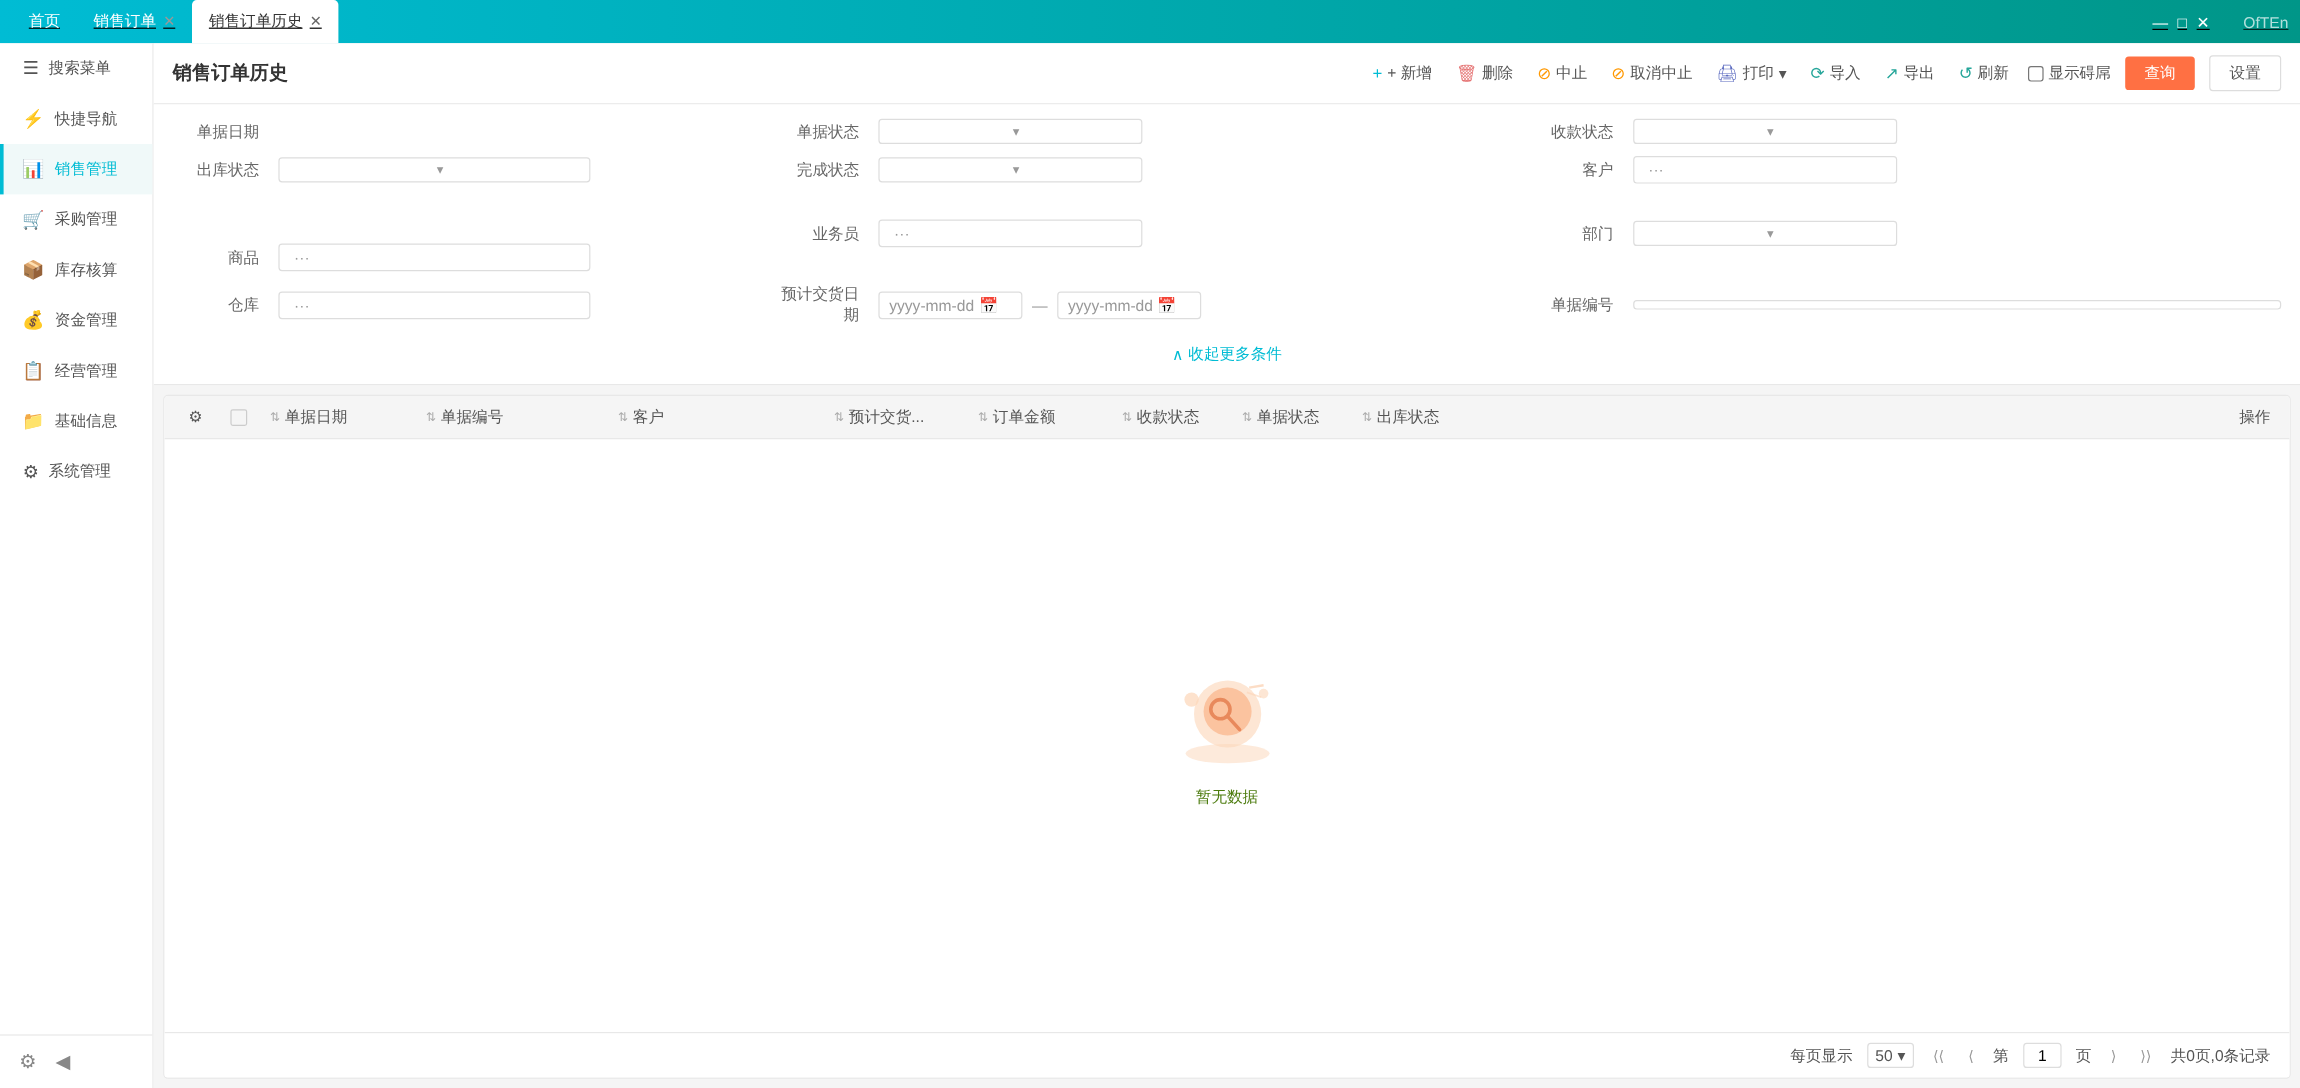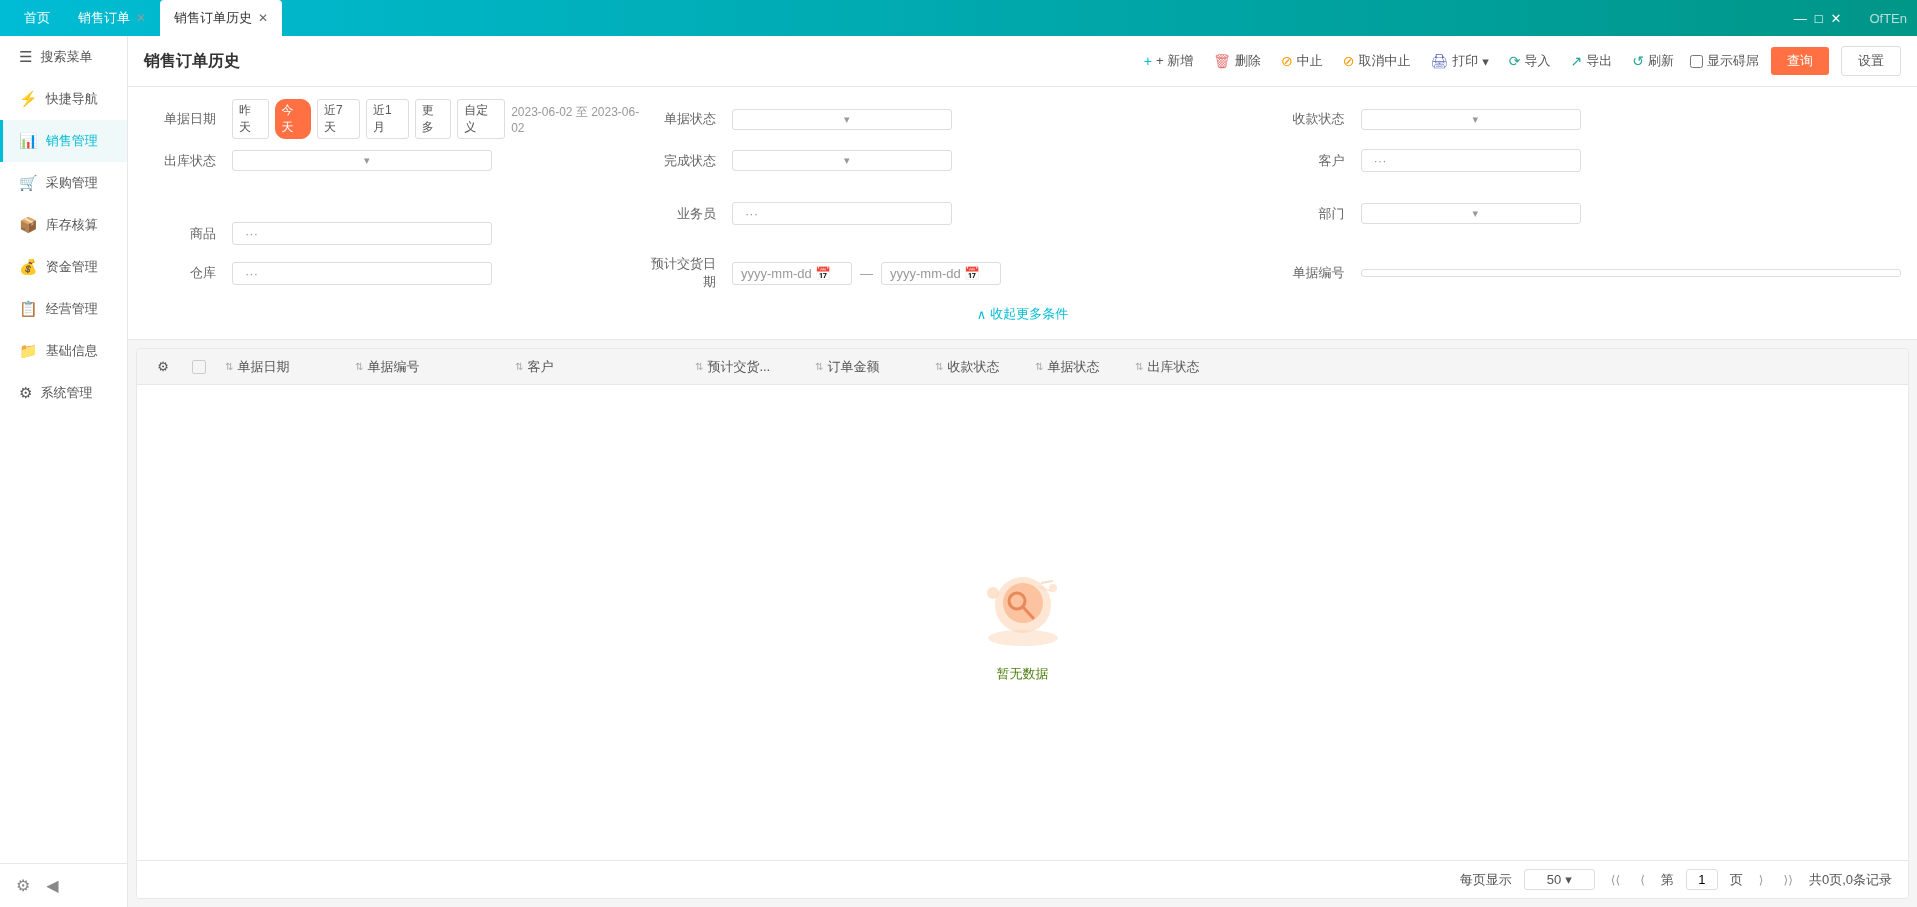--- a/index.html
+++ b/index.html
@@ -6,20 +6,21 @@
     body { display: flex; flex-direction: column; height: 907px; width: 1917px; overflow: hidden; background: #f5f5f5; }
 
     
     .top-bar {
       height: 36px;
       background: linear-gradient(to right, #00bcd4, #009688);
       display: flex;
       align-items: center;
       padding: 0 10px;
       flex-shrink: 0;
+      text-decoration: underline;
     }
     .tab-item {
       height: 36px;
       display: flex;
       align-items: center;
       padding: 0 14px;
       color: #fff;
       cursor: pointer;
       font-size: 13px;
       gap: 6px;
@@ -324,21 +325,21 @@
       border-top: 1px solid #e8e8e8;
       gap: 12px;
       background: #fff;
       flex-shrink: 0;
       font-size: 13px;
       color: #555;
     }
     .page-size-select {
       border: 1px solid #ddd;
       border-radius: 3px;
-      padding: 2px 22px;
+      padding: 2px 6px;
       cursor: pointer;
       display: flex;
       align-items: flex-end;
       gap: 4px;
     }
     .page-nav-btn {
       cursor: pointer;
       color: #999;
       padding: 2px 4px;
       font-size: 12px;
@@ -472,29 +473,20 @@
         <button class="query-btn">查询</button>
         <button class="settings-btn">设置</button>
       </div>
     </div>
 
     <div class="filter-area">
 
       <div class="filter-row">
         <div class="filter-section" style="max-width:500px;">
           <span class="filter-label">单据日期</span>
-          <div class="filter-control">
-            <span class="date-quick-btn">昨天</span>
-            <span class="date-quick-btn active">今天</span>
-            <span class="date-quick-btn">近7天</span>
-            <span class="date-quick-btn">近1月</span>
-            <span class="date-quick-btn">更多</span>
-            <span class="date-quick-btn">自定义</span>
-            <span class="date-range">2023-06-02 至 2023-06-02</span>
-          </div>
         </div>
         <div class="filter-section">
           <span class="filter-label">单据状态</span>
           <div class="select-control" style="min-width:220px;">
             <span></span>
             <span class="arrow">▾</span>
           </div>
         </div>
         <div class="filter-section">
           <span class="filter-label">收款状态</span>
@@ -619,20 +611,23 @@
           <span class="sort-icon">⇅</span>
           <span>收款状态</span>
         </div>
         <div class="th th-status">
           <span class="sort-icon">⇅</span>
           <span>单据状态</span>
         </div>
         <div class="th th-wh">
           <span class="sort-icon">⇅</span>
           <span>出库状态</span>
+        </div>
+        <div class="th th-action">
+          <span>操作</span>
         </div>
       </div>
 
       <div class="empty-state">
         <div class="empty-icon">
           <svg width="100" height="90" viewBox="0 0 100 90" xmlns="http://www.w3.org/2000/svg">
             <ellipse cx="50" cy="75" rx="35" ry="8" fill="#fcd5b8" opacity="0.5"></ellipse>
             <circle cx="50" cy="42" r="28" fill="#fcd5b8" opacity="0.6"></circle>
             <circle cx="50" cy="40" r="20" fill="#f9b489" opacity="0.7"></circle>
             <circle cx="44" cy="38" r="8" fill="none" stroke="#e8895c" stroke-width="3"></circle>

